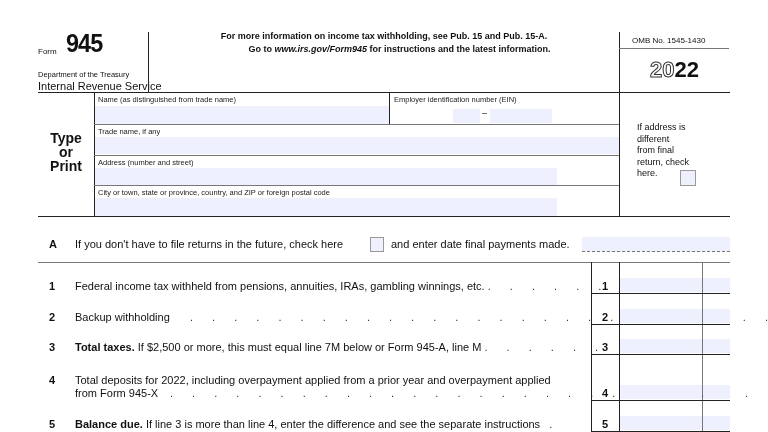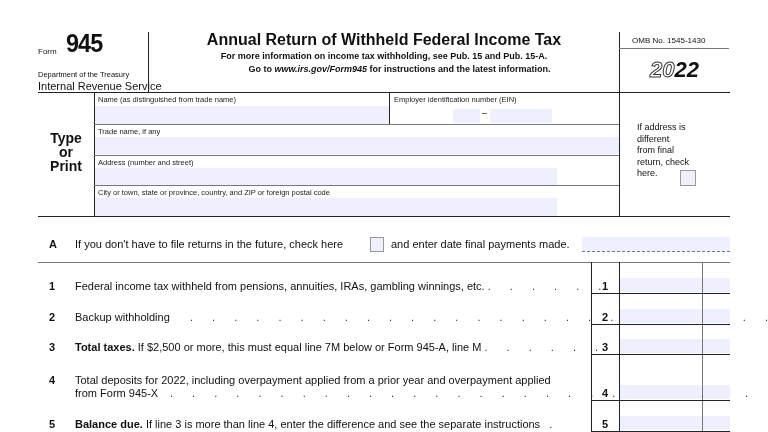--- a/index.html
+++ b/index.html
@@ -23,31 +23,30 @@
 
 <div>
   <span class="abs" style="left:38px;top:47px;font-size:8px;">Form</span>
   <span class="abs" style="left:66px;top:28px;font-size:26px;font-weight:bold;letter-spacing:-1px;transform:scaleX(0.9);transform-origin:left;">945</span>
   <span class="abs" style="left:38px;top:70px;font-size:7.5px;">Department of the Treasury</span>
   <span class="abs" style="left:38px;top:80px;font-size:11px;">Internal Revenue Service</span>
 
   <div class="vline" style="left:148px;top:32px;height:60px;"></div>
 
   <div class="abs" style="left:150px;top:30px;width:468px;text-align:center;">
-    <div style="font-size:16px;font-weight:bold;line-height:20px;">Annual Return of Withheld Federal Income Tax</div>
     <div style="font-size:9px;font-weight:bold;line-height:13px;">For more information on income tax withholding, see Pub. 15 and Pub. 15-A.</div>
     <div style="font-size:9px;font-weight:bold;line-height:13px;padding-left:31px;">
       <span>Go to </span><i>www.irs.gov/Form945</i><span> for instructions and the latest information.</span>
     </div>
   </div>
 
   <div class="vline" style="left:619px;top:32px;height:60px;"></div>
   <span class="abs" style="left:632px;top:36px;font-size:8px;">OMB No. 1545-1430</span>
   <div class="hline thin" style="left:619px;top:48px;width:110px;"></div>
-  <div class="abs" style="left:650px;top:57px;font-size:22px;font-weight:bold;font-style:italic;">
+  <div class="abs" style="left:650px;top:57px;font-size:22px;font-weight:bold;">
     <span style="color:#fff;-webkit-text-stroke:1px #333;">20</span><span>22</span>
   </div>
 </div>
 
 <div class="hline" style="left:38px;top:92px;width:692px;border-top-width:1.5px;"></div>
 
 <div>
   <div class="abs" style="left:38px;top:131px;width:56px;text-align:center;font-weight:bold;font-size:14px;line-height:14px;">
     <div>Type</div>
     <div>or</div>

